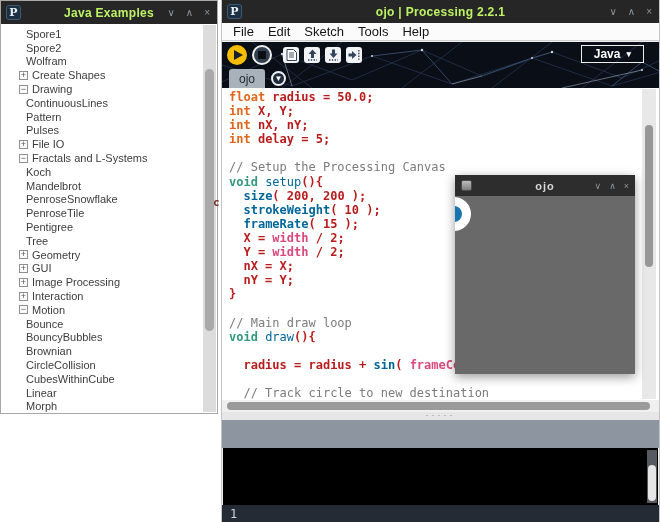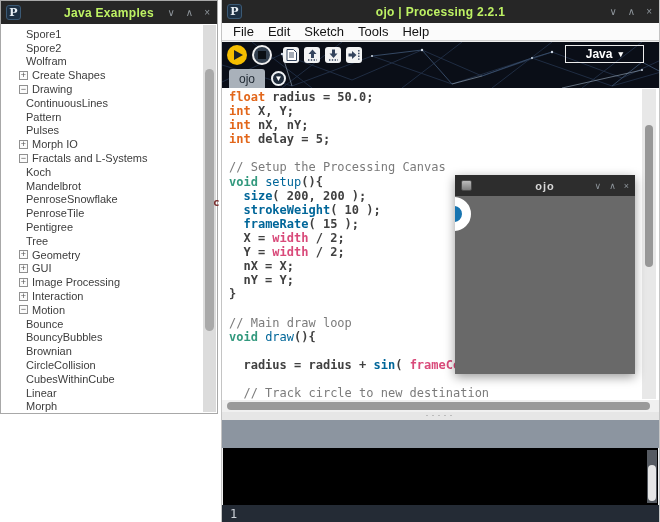--- a/index.html
+++ b/index.html
@@ -48,36 +48,36 @@
   #run-button { left:5px; background:#f5be00; }
   #run-button .tri { width:0; height:0; border-left:9px solid #16202c;
                      border-top:5.5px solid transparent; border-bottom:5.5px solid transparent; margin-left:3px; }
   #stop-button { left:30px; background:#33404f; border:2px solid #f0f0f0; }
   #stop-button .sq { width:8px; height:8px; background:#0b0f14; }
   .tool-sq { position:absolute; top:5px; width:16px; height:16px; background:#f2f3f4; border-radius:3px;
              display:flex; align-items:center; justify-content:center; }
   #new-button { left:61px; } #open-button { left:82px; } #save-button { left:103px; } #export-button { left:124px; }
   #mode-selector { position:absolute; right:15px; top:3px; height:18px; border:1px solid #ededed;
                    color:#ffffff; font-size:12px; font-weight:bold; display:flex; gap:6px;
-                   align-items:center; padding:0 20px;margin-left:15px; }
+                   align-items:center; padding:0 12px;margin-left:15px; }
   #mode-selector .caret { font-size:9px; }
   #sketch-tab { position:absolute; left:7px; bottom:0; width:36px; height:19px; background:#a9b1ba;
                 border-radius:3px 3px 0 0; color:#1f2832; font-size:12px; display:flex;
                 align-items:center; justify-content:center; }
   #tab-menu-button { position:absolute; left:49px; bottom:2px; width:15px; height:15px; border-radius:50%;
                 background:#1f2b3a; border:2px solid #eef1f4; color:#fff; font-size:8px;
                 display:flex; align-items:center; justify-content:center; }
 
   #code-area { position:absolute; left:0; top:88px; right:0; height:312px; background:#ffffff; overflow:hidden; }
   #code { position:absolute; left:7px; top:2px; font-family:"DejaVu Sans Mono", monospace;
           font-size:12px; font-weight:bold; }
   .code-line { white-space:pre; height:14.1px; line-height:14.1px; color:#333; }
   .c-kw { color:#e2661a; } .c-ty { color:#33997e; } .c-fn { color:#006699; }
   .c-fnb { color:#006699; font-weight:normal; } .c-vr { color:#d94a7a; }
-  .c-cm { color:#7b7b7b; font-weight:normal; } .c-pl { color:#404040; }
+  .c-cm { color:#7b7b7b; font-weight:normal; } .c-pl { color:#b91c1c; }
 
   #editor-vscroll { position:absolute; right:3px; top:89px; width:14px; height:310px; background:#e8e8e8; }
   #editor-vscroll .thumb { position:absolute; left:3px; width:8px; top:36px; height:142px;
                            background:#979797; border-radius:5px; }
   #editor-hscroll { position:absolute; left:0; right:0; top:400px; height:12px; background:#f0f0f0; }
   #editor-hscroll .thumb { position:absolute; left:5px; right:9px; top:2px; height:8px;
                            background:#9a9a9a; border-radius:4px; }
   #splitter { position:absolute; left:0; right:0; top:412px; height:8px; background:#e6e6e6;
               text-align:center; color:#8c8c8c; font-size:9px; line-height:7px; letter-spacing:3px; }
   #message-bar { position:absolute; left:0; right:0; top:420px; height:28px; background:#8c95a0; }
@@ -142,21 +142,21 @@
           <span class="lbl">ContinuousLines</span>
         </div>
         <div class="tree-row lvl1">
           <span class="lbl">Pattern</span>
         </div>
         <div class="tree-row lvl1">
           <span class="lbl">Pulses</span>
         </div>
         <div class="tree-row lvl0">
           <span class="toggle">+</span>
-          <span class="lbl">Morph IO</span>
+          <span class="lbl">File IO</span>
         </div>
         <div class="tree-row lvl0">
           <span class="toggle">−</span>
           <span class="lbl">Fractals and L-Systems</span>
         </div>
         <div class="tree-row lvl1">
           <span class="lbl">Koch</span>
         </div>
         <div class="tree-row lvl1">
           <span class="lbl">Mandelbrot</span>

